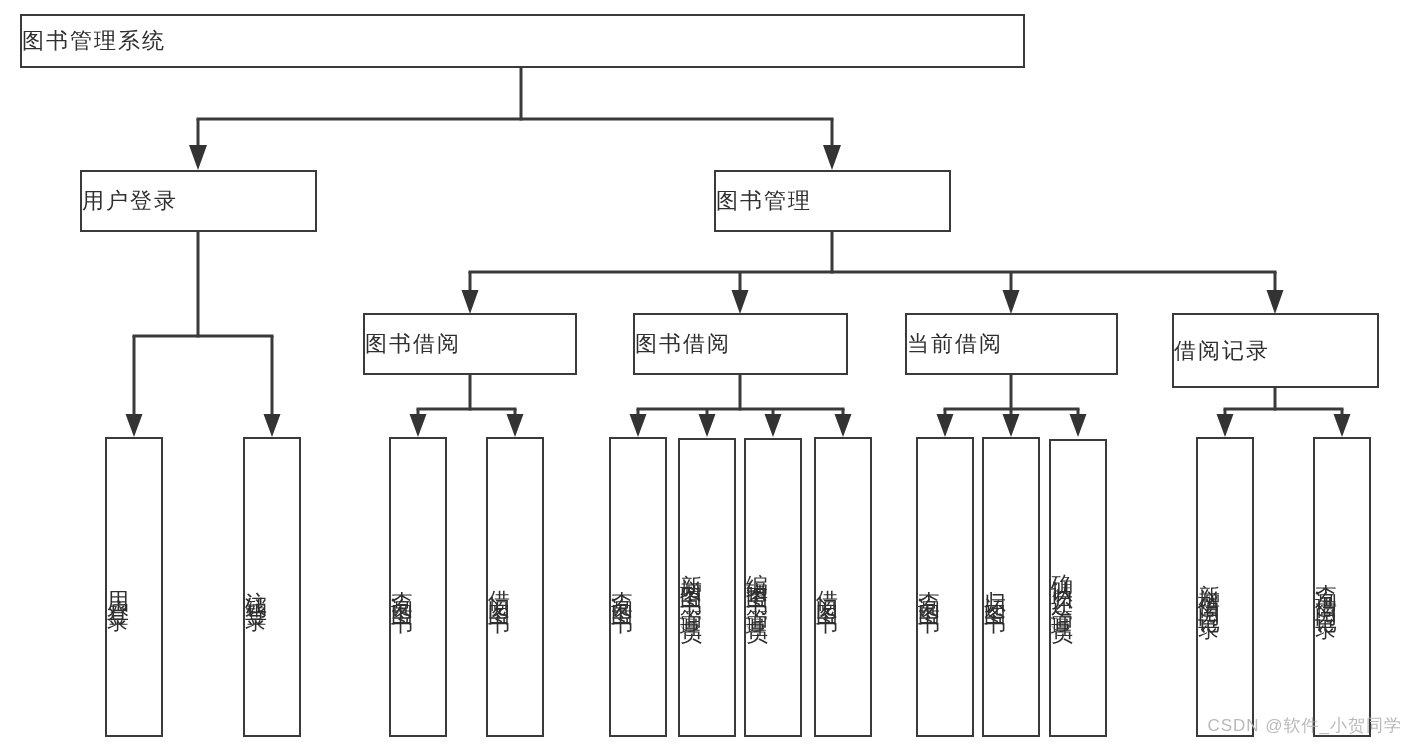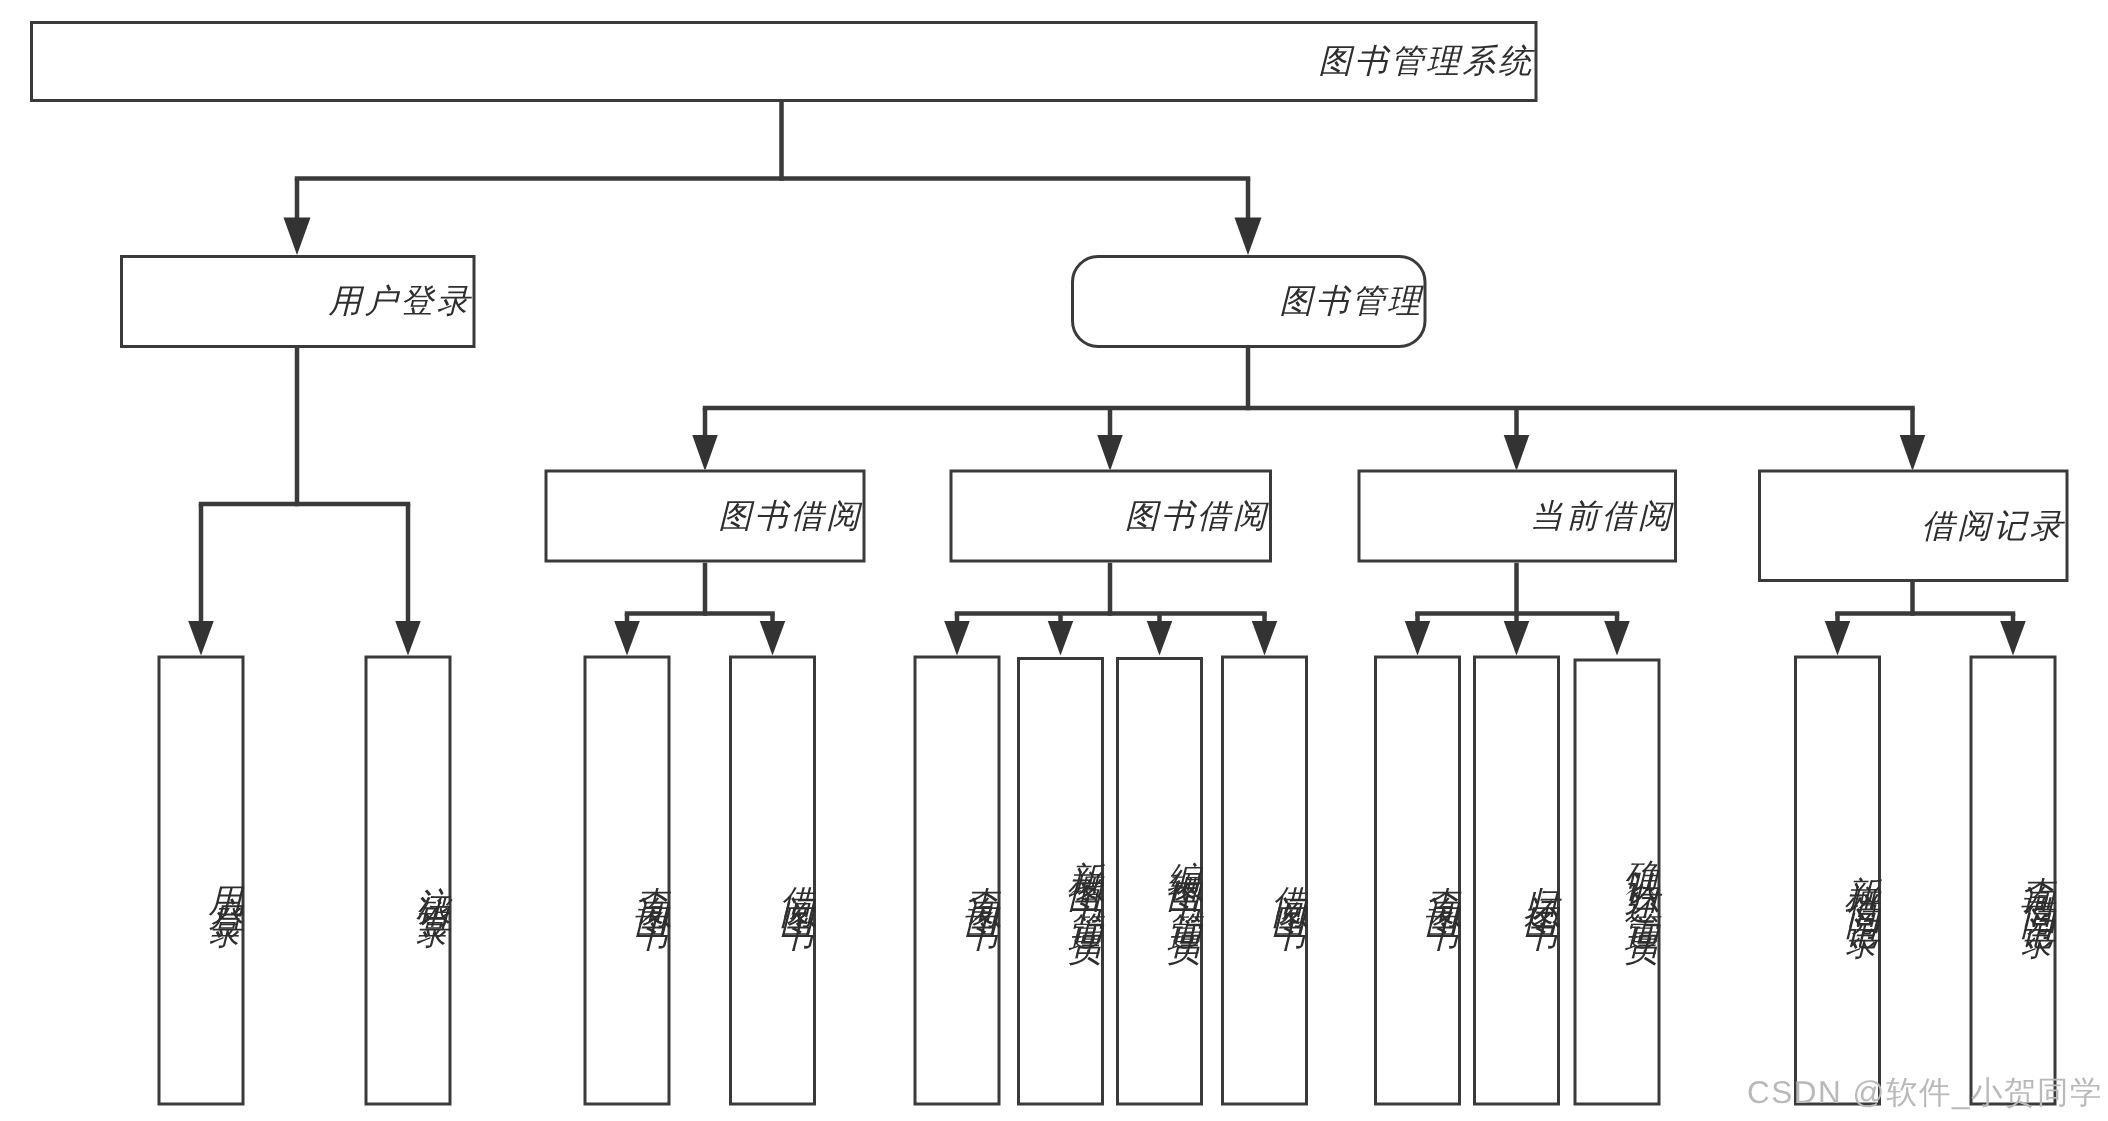--- a/index.html
+++ b/index.html
@@ -18,43 +18,42 @@
     width: 1405px; height: 747px;
     pointer-events: none;
   }
   .box {
     position: absolute;
     box-sizing: border-box;
     border: 2.5px solid #3a3a3a;
     background: #ffffff;
     display: flex;
     align-items: center;
-    justify-content: flex-end;
-    font-style: italic;
+    justify-content: flex-start;
   }
   .hlabel {
     font-size: 22px;
     letter-spacing: 2px;
     white-space: nowrap;
     color: #2e2e2e;
   }
   .vtext {
     writing-mode: vertical-rl;
     text-orientation: mixed;
     font-size: 22px;
     line-height: 1;
     letter-spacing: 0.32em;
     white-space: nowrap;
     color: #2e2e2e;
   }
   .watermark {
     position: absolute;
     top: 714px;
     right: 3px;
-    font-size: 21px;
+    font-size: 17px;
     letter-spacing: 1px;
     color: #b9b9b9;
     white-space: nowrap;
   }
 </style>
 </head>
 <body>
 
 <div class="canvas">
 
@@ -124,21 +123,21 @@
     </g>
   </svg>
 
   <div class="box" style="left:20px; top:14px; width:1005px; height:54px;">
     <span class="hlabel">图书管理系统</span>
   </div>
 
   <div class="box" style="left:80px; top:170px; width:237px; height:62px;">
     <span class="hlabel">用户登录</span>
   </div>
-  <div class="box" style="left:714px; top:170px; width:237px; height:62px;border-radius:18px;">
+  <div class="box" style="left:714px; top:170px; width:237px; height:62px;">
     <span class="hlabel">图书管理</span>
   </div>
 
   <div class="box" style="left:363px; top:313px; width:214px; height:62px;">
     <span class="hlabel">图书借阅</span>
   </div>
   <div class="box" style="left:905px; top:313px; width:213px; height:62px;">
     <span class="hlabel">当前借阅</span>
   </div>
   <div class="box" style="left:633px; top:313px; width:215px; height:62px;">

